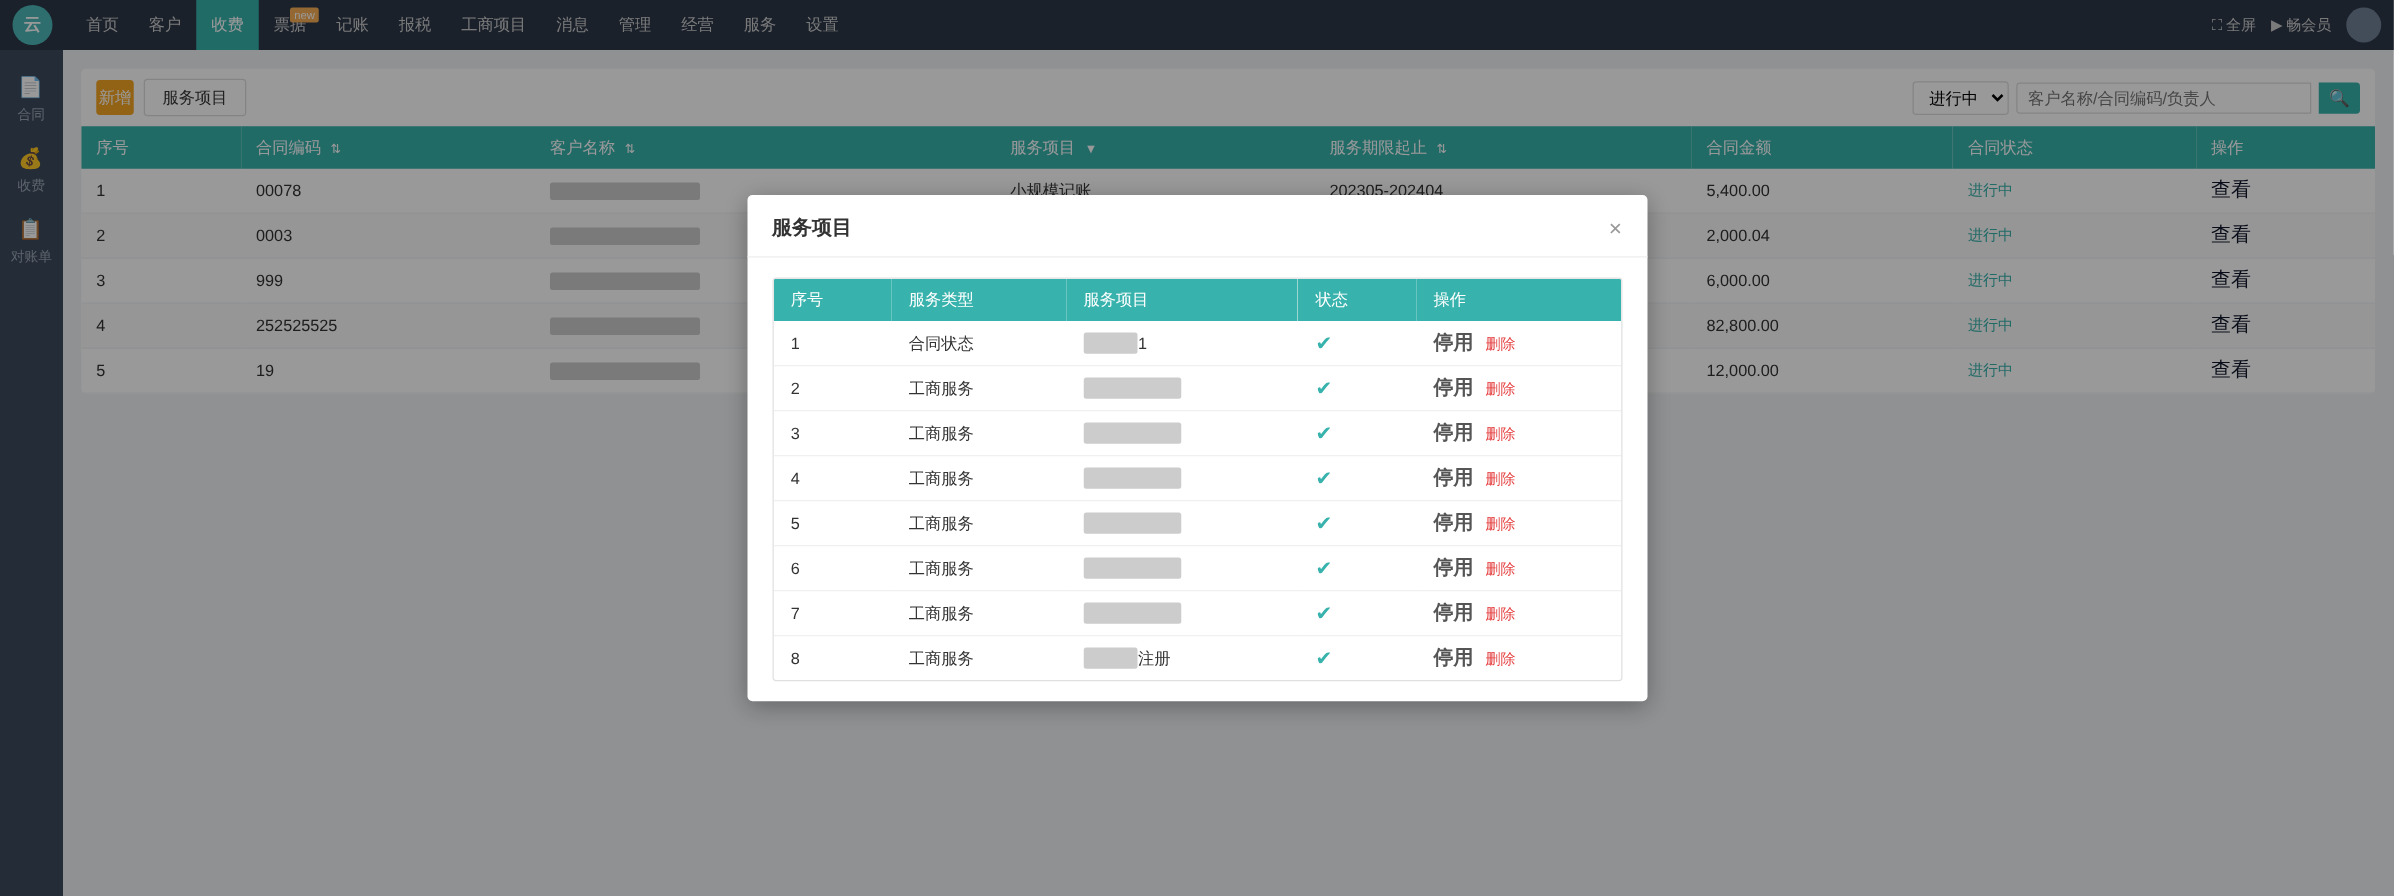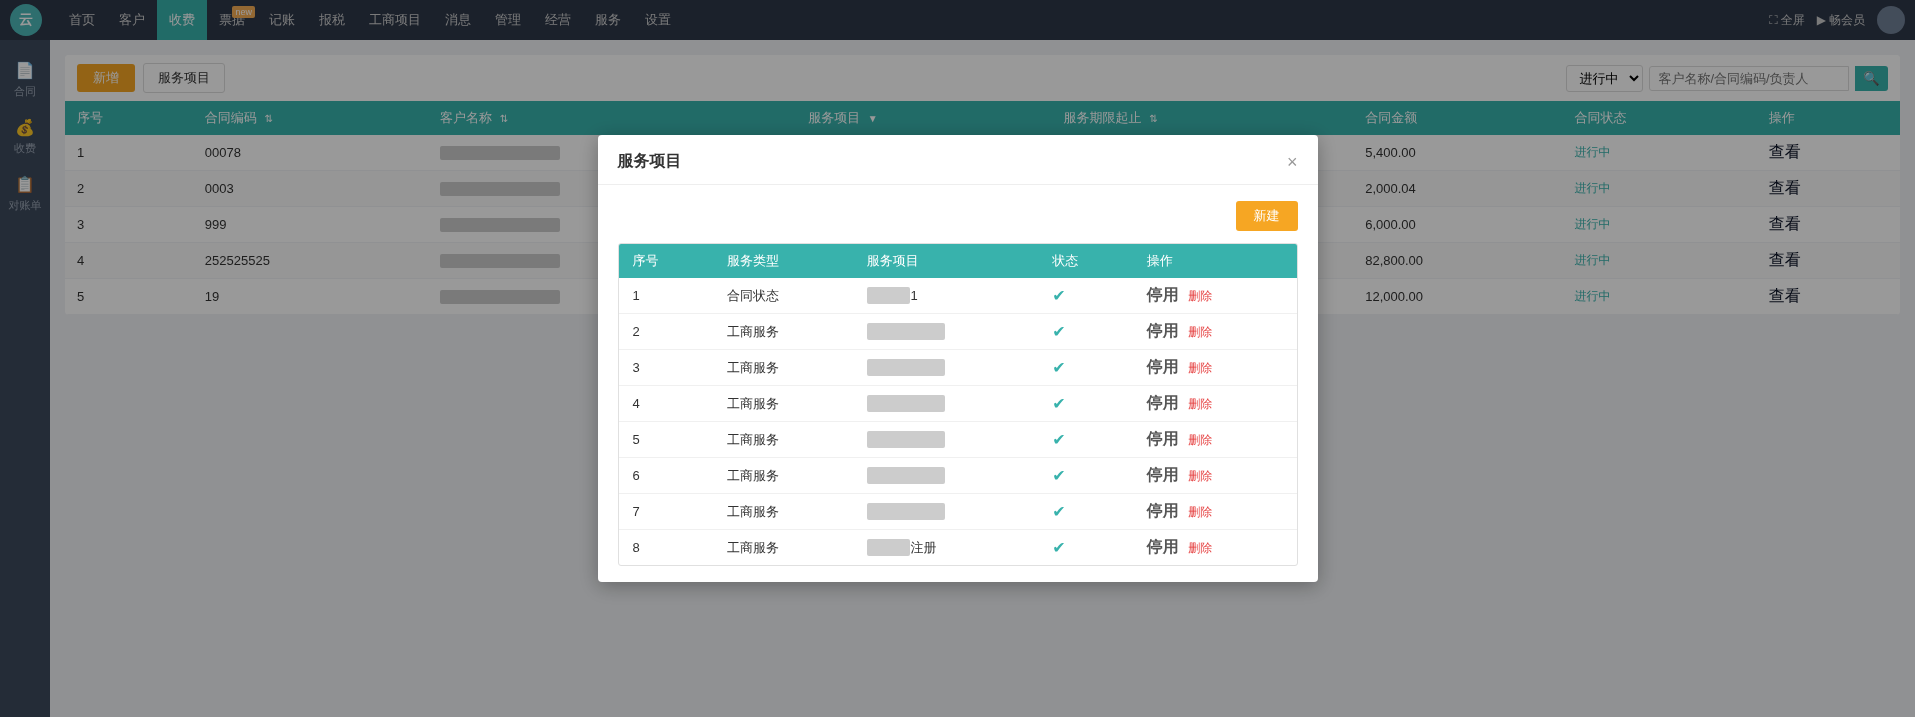--- a/index.html
+++ b/index.html
@@ -110,21 +110,21 @@
       display: flex;
       align-items: center;
       padding: 8px 12px;
       gap: 8px;
       background: white;
     }
     .btn-new {
       background: #f6a623;
       color: white;
       border: none;
-      padding: 5px 16px;
+      padding: 5px 2px;
       border-radius: 3px;
       cursor: pointer;
       font-size: 13px;
     }
     .btn-service {
       background: white;
       color: #333;
       border: 1px solid #ddd;
       padding: 5px 14px;
       border-radius: 3px;
@@ -140,21 +140,21 @@
       padding: 4px 8px;
       border-radius: 3px;
       font-size: 13px;
       background: white;
     }
     .search-input {
       border: 1px solid #ddd;
       padding: 4px 8px;
       border-radius: 3px 0 0 3px;
       font-size: 13px;
-      width: 200px;
+      width: 236px;
     }
     .search-btn {
       background: #38b2ac;
       border: none;
       color: white;
       padding: 5px 8px;
       border-radius: 0 3px 3px 0;
       cursor: pointer;
     }
 
@@ -442,23 +442,20 @@
   </div>
 </main>
 
 <div class="overlay">
   <div class="modal">
     <div class="modal-header">
       <span class="modal-title">服务项目</span>
       <span class="modal-close">×</span>
     </div>
     <div class="modal-body">
-      <div class="modal-toolbar">
-        <button class="btn-modal-new">新建</button>
-      </div>
       <div class="modal-table-wrap">
         <table class="modal-table">
           <thead>
             <tr>
               <th>序号</th>
               <th>服务类型</th>
               <th>服务项目</th>
               <th>状态</th>
               <th>操作</th>
             </tr>

